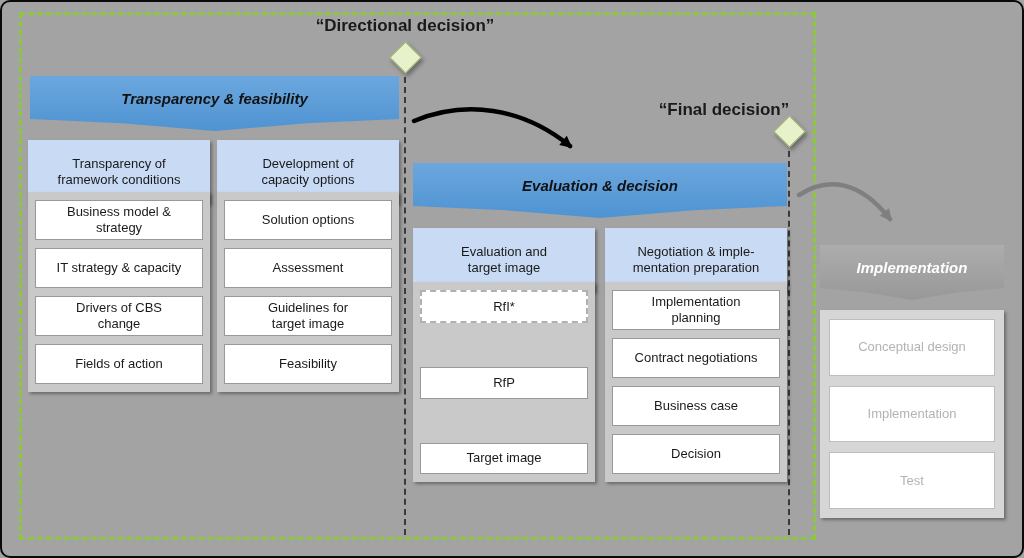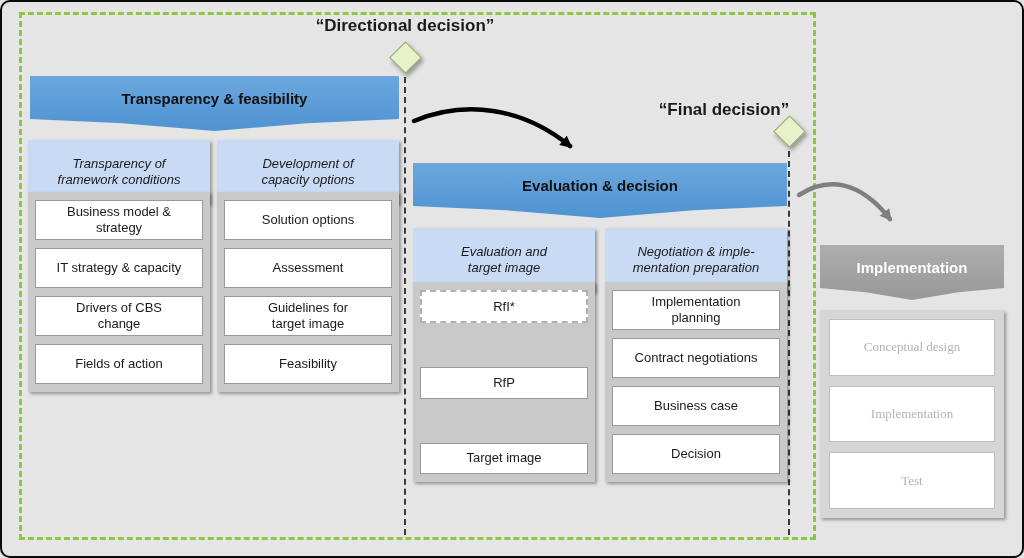--- a/index.html
+++ b/index.html
@@ -1,56 +1,56 @@
 <!DOCTYPE html>
 <html><head>
 <meta charset="utf-8">
 <style>
   html,body{margin:0;padding:0;background:#fff;}
-  .stage{position:relative;width:1024px;height:558px;background:#e5e5e5;overflow:hidden;
+  .stage{position:relative;width:1024px;height:558px;background:#a3a3a3;overflow:hidden;
          font-family:"Liberation Sans", sans-serif;color:#1a1a1a;}
   .outer-frame{position:absolute;inset:0;border:2px solid #0a0a0a;border-radius:10px;
          pointer-events:none;z-index:6;}
   .scope-frame{position:absolute;left:19px;top:12px;width:797px;height:528px;
          border:3px dashed #8dc63f;box-sizing:border-box;z-index:0;}
   .vline{position:absolute;width:0;border-left:2px dashed #3a3a3a;z-index:0;}
   .vline-1{left:404px;top:77px;height:458px;}
   .vline-2{left:788px;top:151px;height:384px;}
   .decision-title{position:absolute;font-size:17px;font-weight:bold;text-align:center;z-index:1;}
   .dt-1{left:255px;top:16px;width:300px;}
   .dt-2{left:574px;top:100px;width:300px;}
   .diamond{position:absolute;width:23px;height:23px;z-index:2;
          filter:drop-shadow(2px 3px 2px rgba(0,0,0,0.35));}
   .diamond-inner{width:100%;height:100%;background:#e7f2cb;border:1px solid #96a86e;
          transform:rotate(45deg);box-sizing:border-box;}
   .diamond-1{left:394px;top:46px;}
   .diamond-2{left:778px;top:120px;}
   .banner{position:absolute;z-index:1;display:flex;align-items:center;justify-content:center;
-         font-weight:bold;font-size:15px;
+         font-weight:bold;font-style:italic;font-size:15px;
          clip-path:polygon(0 0,100% 0,100% 78%,75% 86%,50% 100%,25% 86%,0 78%);
          filter:drop-shadow(2px 3px 2px rgba(0,0,0,0.35));
          padding-bottom:10px;box-sizing:border-box;}
   .banner-blue{background:linear-gradient(#6ba7de,#4f93d2);color:#111;}
   .banner-gray{background:linear-gradient(#adadad,#989898);color:#fff;}
   .banner-1{left:30px;top:76px;width:369px;height:55px;}
   .banner-2{left:413px;top:163px;width:374px;height:55px;}
   .banner-3{left:820px;top:245px;width:184px;height:55px;}
   .col-header{position:absolute;height:64px;background:#c8daf4;z-index:1;
          display:flex;align-items:center;justify-content:center;text-align:center;
          font-size:13px;line-height:1.25;white-space:pre-line;
-         box-shadow:2px 2px 3px rgba(0,0,0,0.35);font-style:italic;}
+         box-shadow:2px 2px 3px rgba(0,0,0,0.35);}
   .panel{position:absolute;background:#c9c9c9;z-index:1;display:flex;flex-direction:column;
          padding:8px 7px;box-sizing:border-box;gap:8px;
          box-shadow:2px 2px 3px rgba(0,0,0,0.35);}
   .panel-light{background:#d6d6d6;padding:9px;gap:10px;}
   .box{flex:1;background:#fff;border:1px solid #999;display:flex;align-items:center;
          justify-content:center;text-align:center;font-size:13px;line-height:1.25;
          white-space:pre-line;box-sizing:border-box;}
   .box-dashed{border:2px dashed #b0b0b0;}
-  .box-muted{border:1px solid #bdbdbd;color:#b3b3b3;font-family:Liberation Serif, serif;}
+  .box-muted{border:1px solid #bdbdbd;color:#b3b3b3;}
   .h-p1c1{left:28px;top:140px;width:182px;}
   .h-p1c2{left:217px;top:140px;width:182px;}
   .h-p2c1{left:413px;top:228px;width:182px;}
   .h-p2c2{left:605px;top:228px;width:182px;}
   .pn-p1c1{left:28px;top:192px;width:182px;height:200px;}
   .pn-p1c2{left:217px;top:192px;width:182px;height:200px;}
   .pn-p2c1{left:413px;top:282px;width:182px;height:200px;gap:44px;}
   .pn-p2c2{left:605px;top:282px;width:182px;height:200px;}
   .pn-p3{left:820px;top:310px;width:184px;height:208px;}
   .arrow-layer{position:absolute;left:0;top:0;width:1024px;height:558px;z-index:3;

